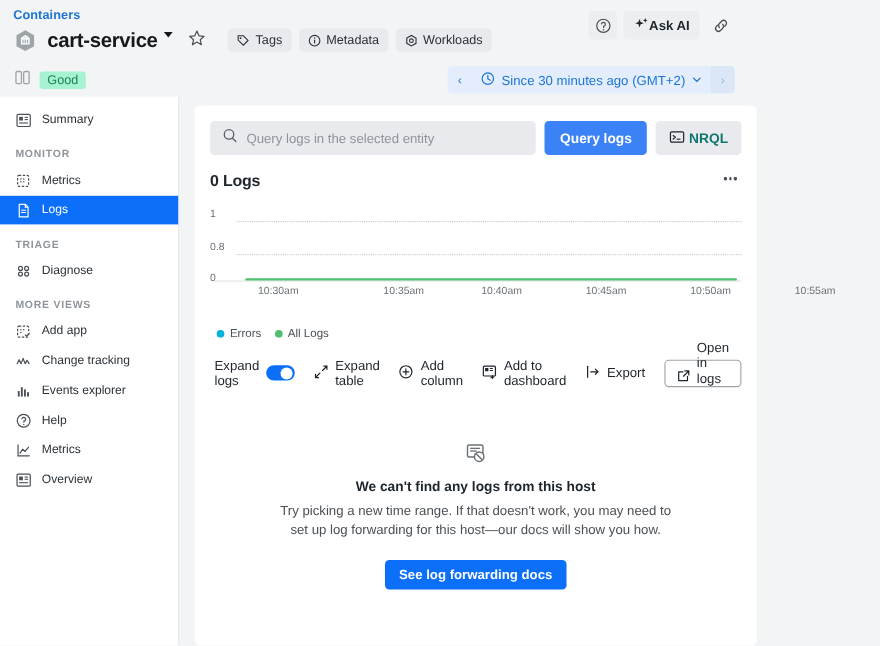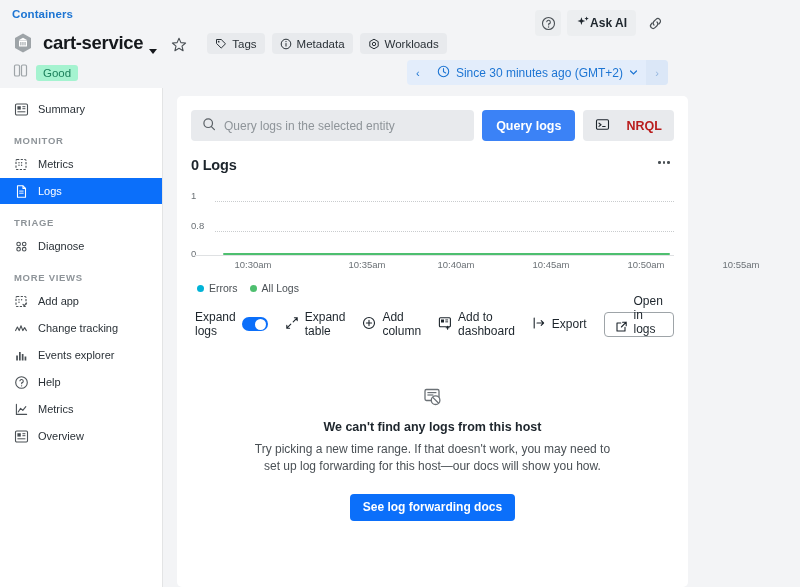--- a/index.html
+++ b/index.html
@@ -11,21 +11,21 @@
     overflow: hidden;
   }
   .app { position: relative; width: 680px; height: 587px; }
 
   
   .topbar { height: 88px; padding: 8px 12px 0 12px; position: relative; }
   .breadcrumb {
     font-size: 11.5px; color: #1d75d3; font-weight: 600;
     letter-spacing: .1px; margin-bottom: 6px; cursor: pointer;
   }
-  .title-row { display: flex; align-items: flex-end; gap: 9px; height: 28px; }
+  .title-row { display: flex; align-items: flex-start; gap: 9px; height: 28px; }
   .entity-hex { width: 22px; height: 22px; flex: 0 0 22px; }
   .entity-title {
     font-size: 18.5px; font-weight: 700; letter-spacing: -.3px; color: #15181c;
   }
   .caret-down {
     width: 0; height: 0; border-left: 4px solid transparent;
     border-right: 4px solid transparent; border-top: 5px solid #15181c;
     margin-left: -3px; margin-top: 3px;
   }
   .star-btn { margin-left: 4px; width: 18px; height: 18px; cursor: pointer; }
@@ -117,23 +117,23 @@
     font-size: 12px; color: #2a3137; width: 100%;
     font-family: "Liberation Sans", sans-serif;
   }
   .search-box input::placeholder { color: #8e9499; }
   .btn-primary {
     background: #3b82f6; color: #fff; border: none; border-radius: 4px;
     height: 31px; padding: 0 14px; font-size: 12.5px; font-weight: 600;
     cursor: pointer; font-family: "Liberation Sans", sans-serif;
   }
   .btn-nrql {
-    display: flex; align-items: center; gap: 16px;
+    display: flex; align-items: center; gap: 3px;
     background: #e8eaed; border-radius: 4px; height: 31px; padding: 8px 12px;
-    font-size: 12.5px; font-weight: 600; color: #b91c1c; cursor: pointer;
+    font-size: 12.5px; font-weight: 600; color: #0f766e; cursor: pointer;
   }
 
   
   .logs-head {
     display: flex; justify-content: space-between;
     margin-top: 16px;
   }
   .logs-count { font-size: 14.5px; font-weight: 700; letter-spacing: -.2px; }
   .kebab { display: flex; gap: 2px; cursor: pointer; padding: 4px; }
   .kebab i { width: 2.5px; height: 2.5px; background: #4a5055; border-radius: 50%; display:block;}
@@ -152,21 +152,21 @@
     position: absolute; left: 4px; right: 0; height: 1px; background: #dfe1e3;
   }
   .series-line {
     position: absolute; left: 32px; right: 4px; height: 2px;
     background: #4ebf6f; border-radius: 1px;
   }
   .x-tick {
     position: absolute; font-size: 9.5px; color: #6b7176;
     transform: translateX(-50%); top: 72px;
   }
-  .legend { display: flex; gap: 12px; margin-top: 9px; padding-left: 6px; }
+  .legend { display: flex; gap: 12px; margin-top: 24px; padding-left: 6px; }
   .legend-item { display: flex; align-items: center; gap: 5px; font-size: 10.5px; color: #4a5055; cursor: pointer;}
   .dot { width: 7px; height: 7px; border-radius: 50%; display: block; }
 
   
   .toolbar {
     display: flex; align-items: center; gap: 17px;
     margin-top: 16px; padding-left: 4px;
   }
   .tb-item {
     display: flex; align-items: center; gap: 6px;

